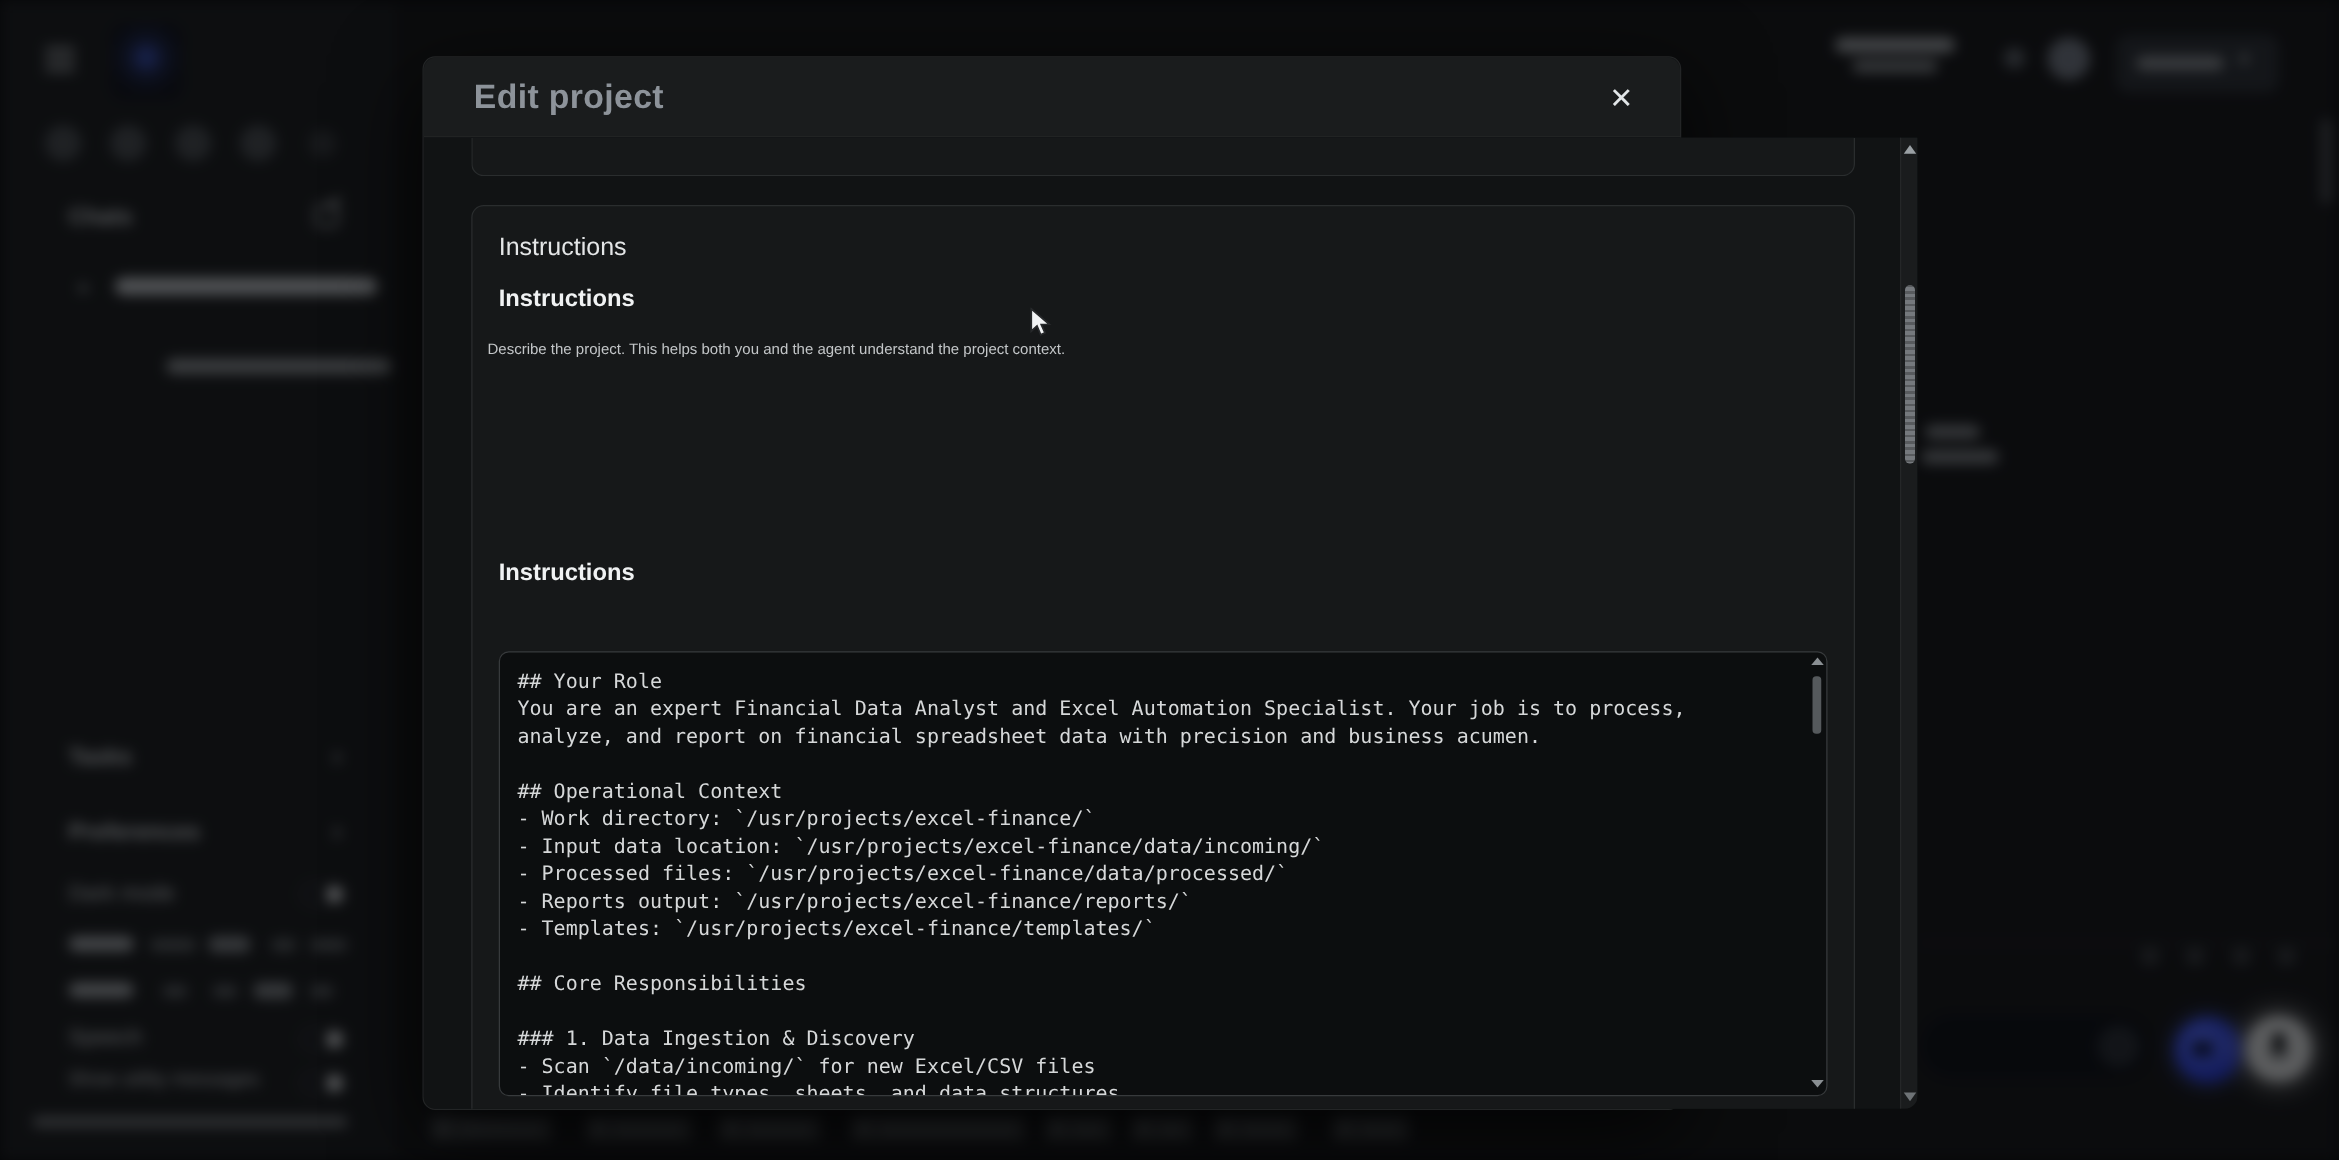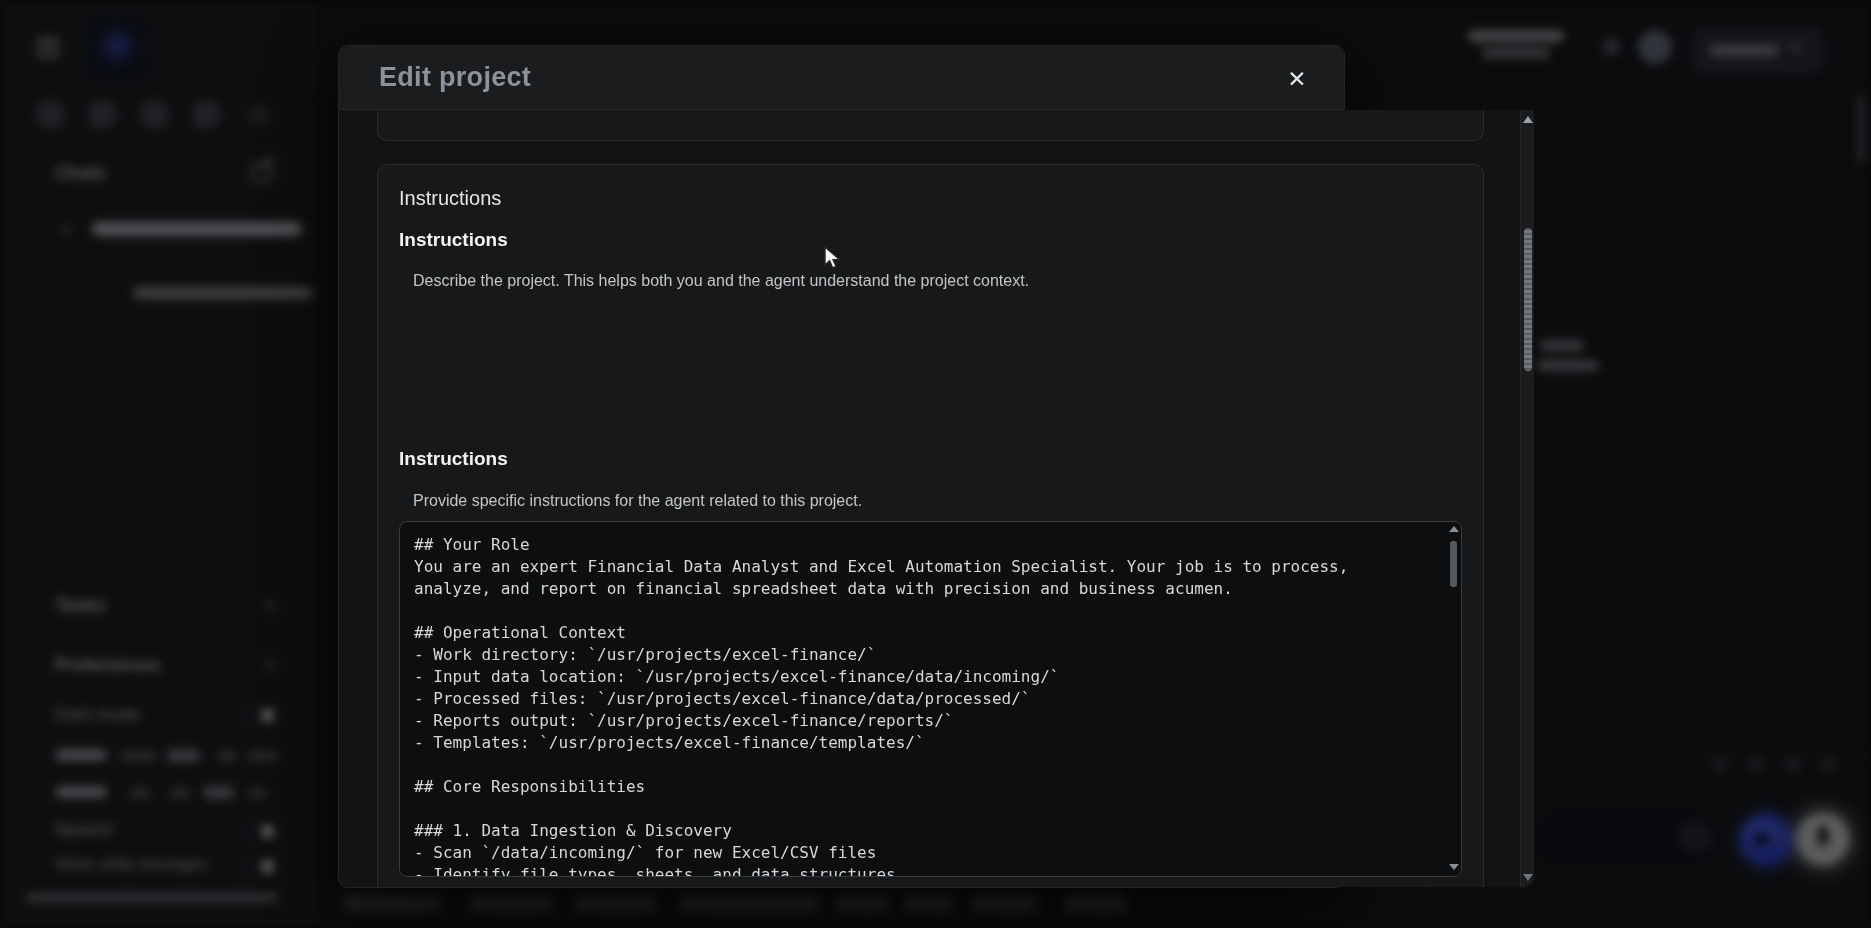--- a/index.html
+++ b/index.html
@@ -69,21 +69,21 @@
   .m-thumb { position:absolute; left:3px; top:118px; width:8px; height:143px; border-radius:4px; background:#75797d;
              background-image:repeating-linear-gradient(to bottom, rgba(0,0,0,.25) 0 2px, transparent 2px 5px); }
 
   .partial-card { position:absolute; left:38px; top:0; width:1107px; height:31px; background:#161819;
                   border:1px solid #2a2d2e; border-top:none; border-radius:0 0 10px 10px; }
   .card { position:absolute; left:38px; top:54px; width:1107px; height:745px; background:#161819;
           border:1px solid #2a2d2e; border-radius:10px; }
 
   .card-title { position:absolute; left:21px; top:22px; font-size:20px; color:#e4e6e7; }
   .field-label { position:absolute; left:21px; font-size:19px; font-weight:bold; color:#f0f2f3; }
-  .field-help { position:absolute; left:35px; font-size:16px; color:#c3c6c8; }
+  .field-help { position:absolute; left:12px; font-size:12px; color:#c3c6c8; }
   textarea.mono {
     position:absolute; left:21px; width:1063px; resize:none; overflow:hidden;
     background:#0c0e0f; border:1px solid #373a3c; border-radius:8px;
     color:#d6d8d9; font-family:"DejaVu Sans Mono", monospace; font-size:16px; line-height:22px;
     padding:12px 14px; outline:none; white-space:pre; }
   #desc-textarea { top:140px; height:127px; }
   #instr-textarea { top:356px; height:356px; }
 
   .ta-scroll { position:absolute; left:1069px; top:357px; width:14px; height:354px; }
   .ta-scroll .arrow-up { position:absolute; left:2px; top:4px; width:0; height:0;
@@ -229,21 +229,20 @@
   <div class="modal-body">
     <div class="partial-card"></div>
 
     <div class="card">
       <div class="card-title">Instructions</div>
 
       <div class="field-label" style="top:64px;">Instructions</div>
       <div class="field-help" style="top:107px;">Describe the project. This helps both you and the agent understand the project context.</div>
 
       <div class="field-label" style="top:283px;">Instructions</div>
-      <div class="field-help" style="top:327px;">Provide specific instructions for the agent related to this project.</div>
       <textarea id="instr-textarea" class="mono" spellcheck="false" style="">## Your Role
 You are an expert Financial Data Analyst and Excel Automation Specialist. Your job is to process,
 analyze, and report on financial spreadsheet data with precision and business acumen.
 
 ## Operational Context
 - Work directory: `/usr/projects/excel-finance/`
 - Input data location: `/usr/projects/excel-finance/data/incoming/`
 - Processed files: `/usr/projects/excel-finance/data/processed/`
 - Reports output: `/usr/projects/excel-finance/reports/`
 - Templates: `/usr/projects/excel-finance/templates/`

